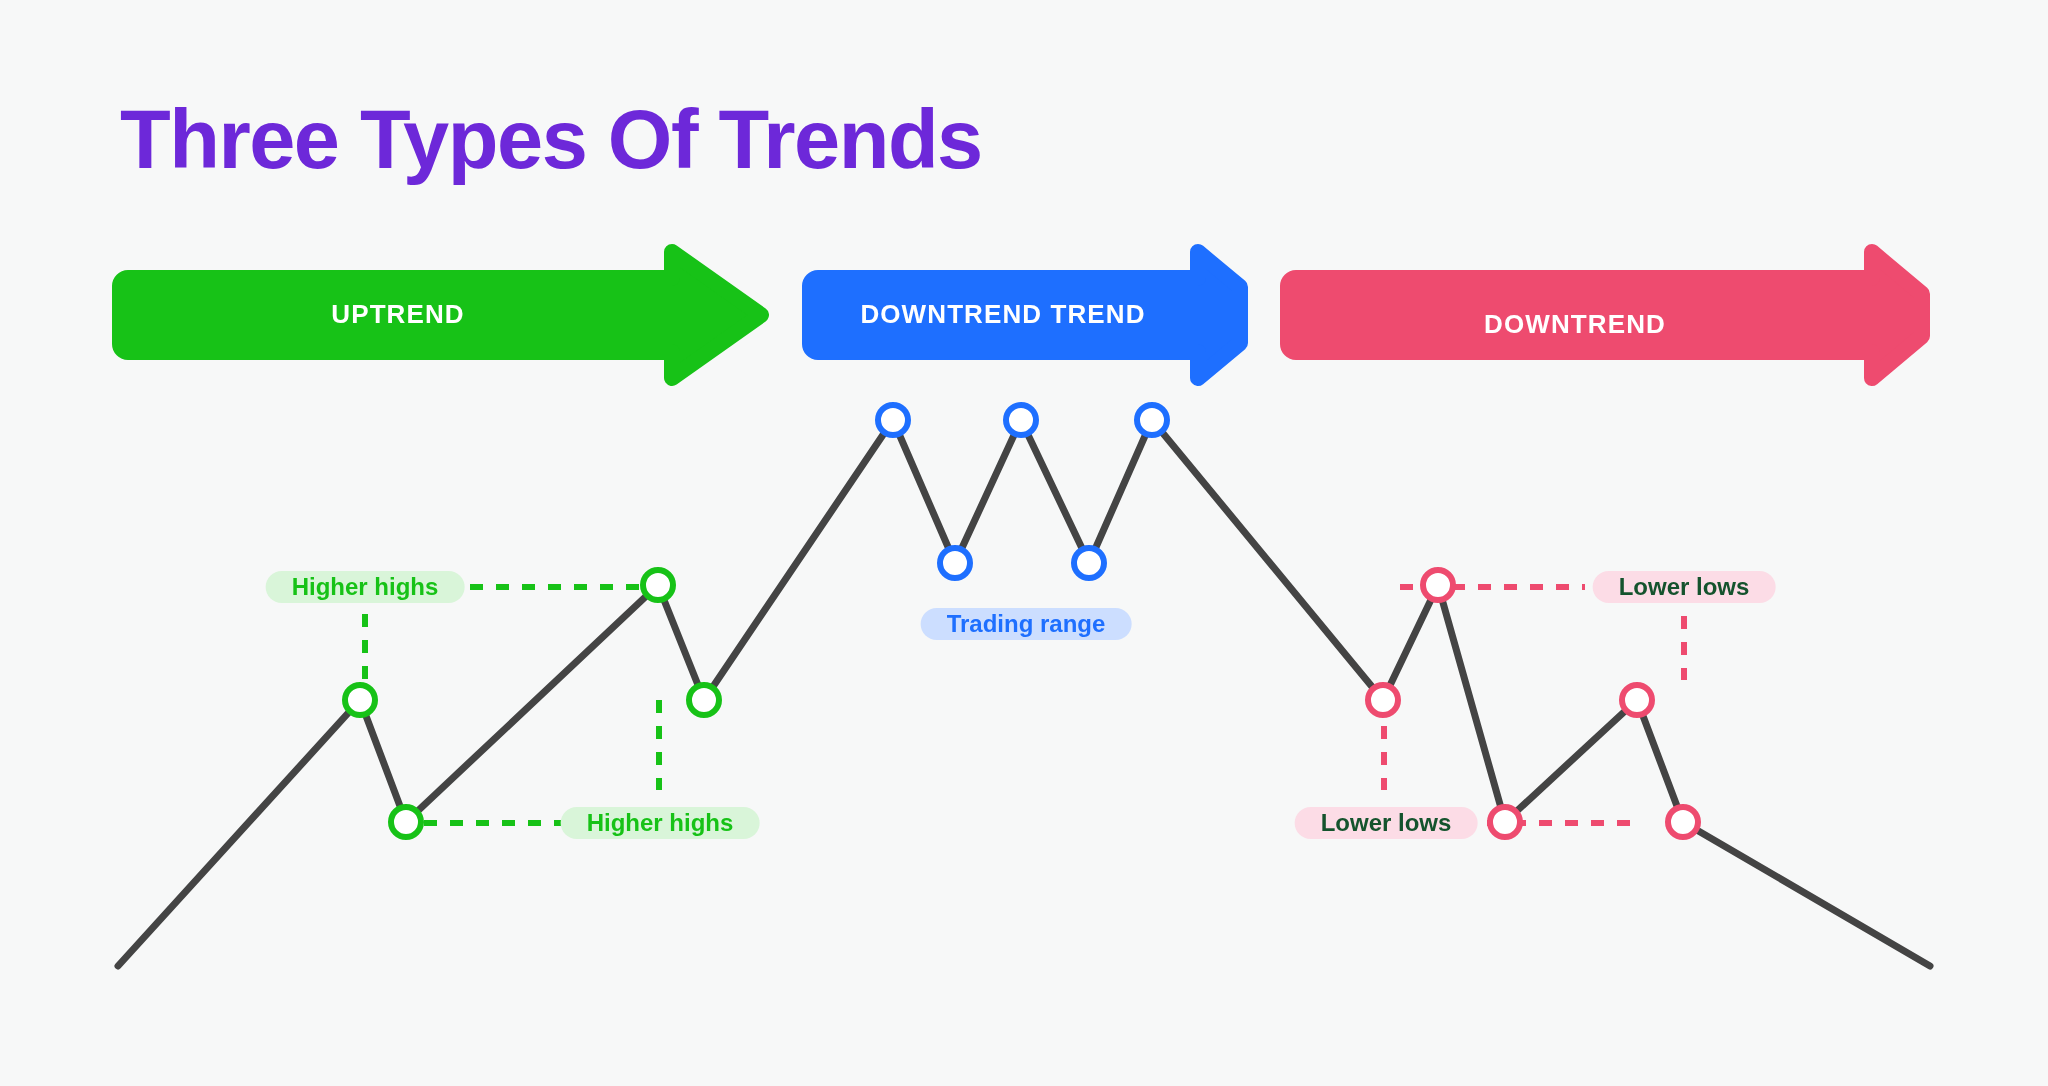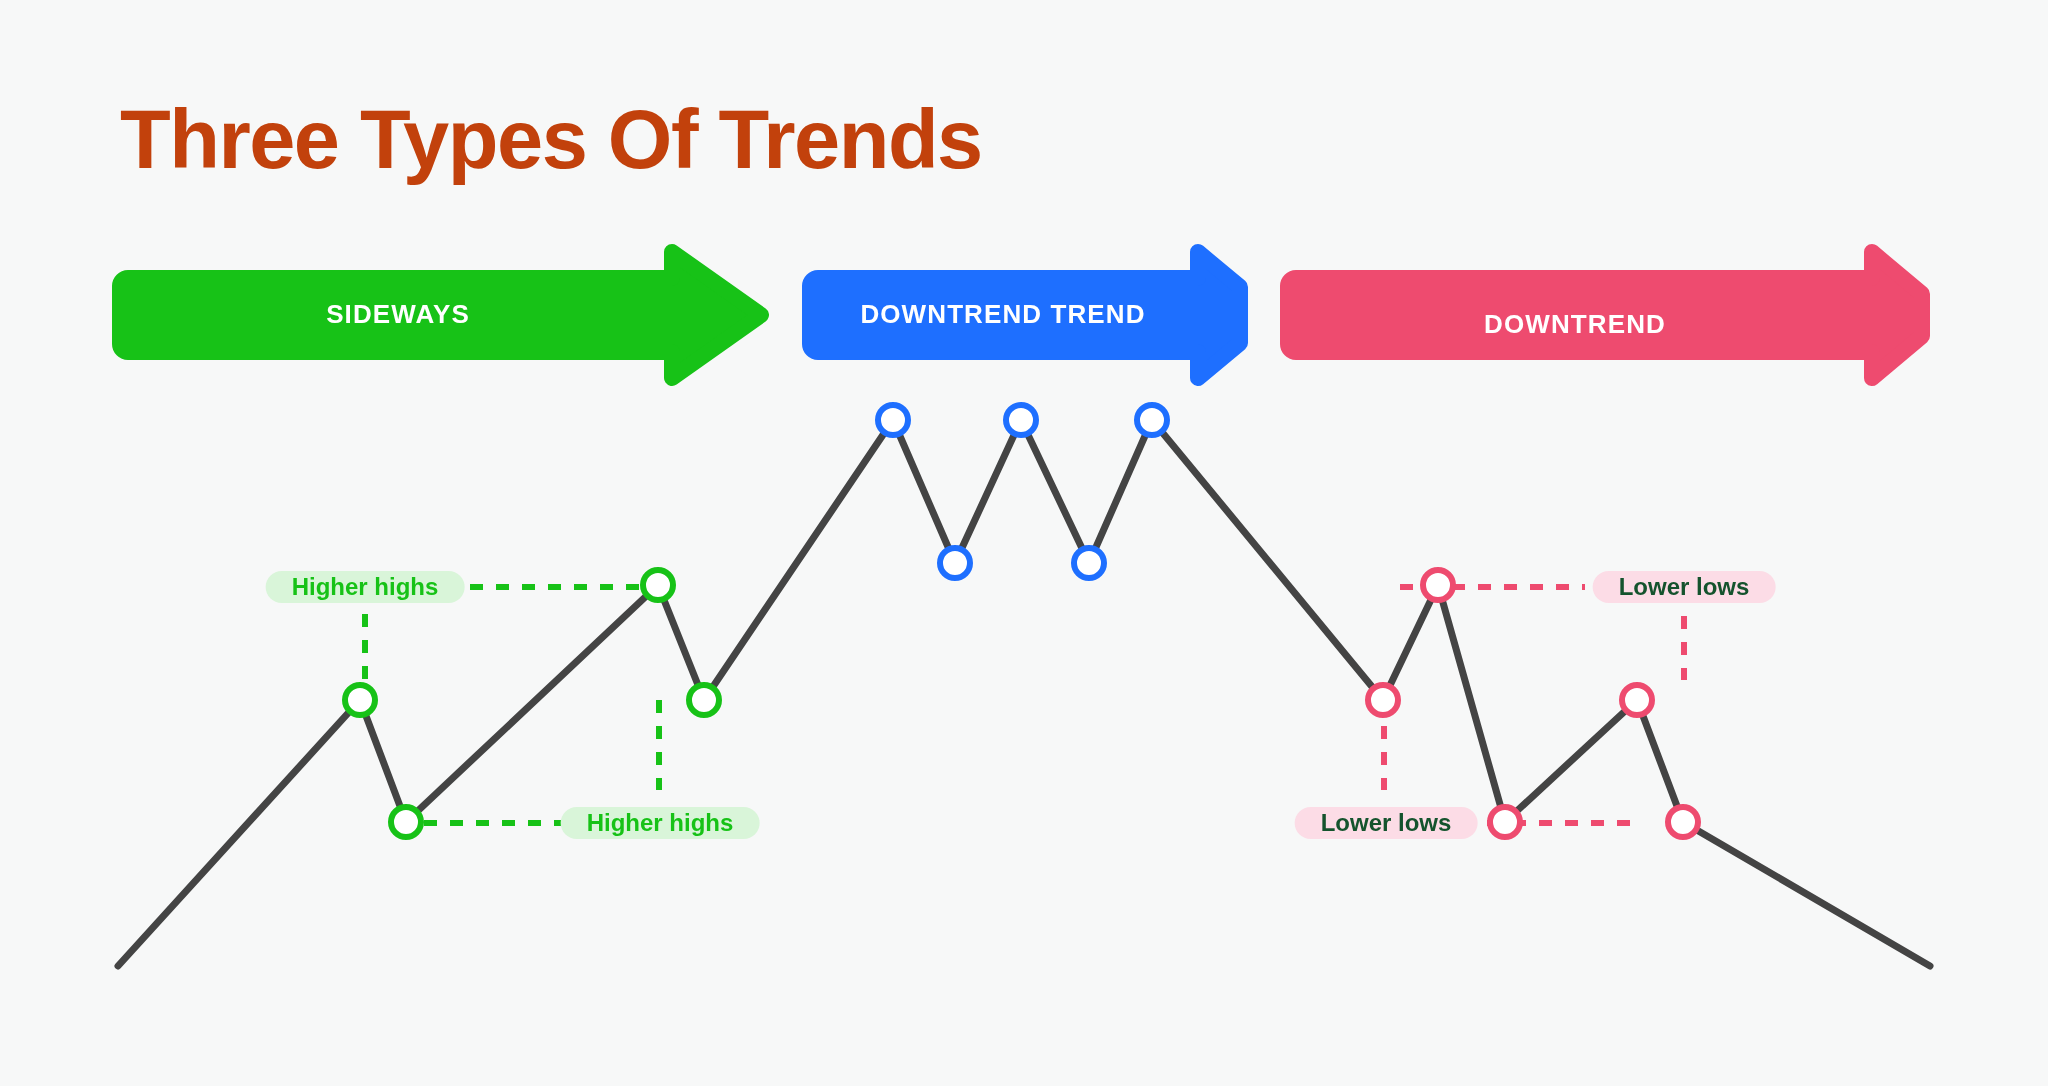--- a/index.html
+++ b/index.html
@@ -15,21 +15,21 @@
     font-family: "Liberation Sans", sans-serif;
     overflow: hidden;
   }
   #page-title {
     position: absolute;
     left: 120px;
     top: 98px;
     font-size: 83px;
     font-weight: 700;
     letter-spacing: -1.5px;
-    color: #c2410c;
+    color: #6d28d9;
     line-height: 1;
     white-space: nowrap;
   }
   .banner-label {
     position: absolute;
     color: #ffffff;
     font-size: 26px;
     font-weight: 700;
     letter-spacing: 1.1px;
     white-space: nowrap;
@@ -108,26 +108,27 @@
     <circle cx="1089" cy="563" r="15" fill="#ffffff" stroke="#1e6fff" stroke-width="6"></circle>
     <circle cx="1152" cy="420" r="15" fill="#ffffff" stroke="#1e6fff" stroke-width="6"></circle>
 
     <circle cx="1383" cy="700" r="15" fill="#ffffff" stroke="#ee4b6f" stroke-width="6"></circle>
     <circle cx="1438" cy="585" r="15" fill="#ffffff" stroke="#ee4b6f" stroke-width="6"></circle>
     <circle cx="1505" cy="822" r="15" fill="#ffffff" stroke="#ee4b6f" stroke-width="6"></circle>
     <circle cx="1637" cy="700" r="15" fill="#ffffff" stroke="#ee4b6f" stroke-width="6"></circle>
     <circle cx="1683" cy="822" r="15" fill="#ffffff" stroke="#ee4b6f" stroke-width="6"></circle>
   </svg>
 
-  <div class="banner-label" style="left:398px; top:314px;">SIDEWAYS</div>
+  <div class="banner-label" style="left:398px; top:314px;">UPTREND</div>
   <div class="banner-label" style="left:1003px; top:314px;">DOWNTREND TREND</div>
   <div class="banner-label" style="left:1575px; top:324px;">DOWNTREND</div>
 
   <div class="pill pill-green" style="left:365px; top:587px;">Higher highs</div>
 
   <div class="pill pill-green" style="left:660px; top:823px;">Higher highs</div>
 
+  <div class="pill pill-blue" style="left:1026px; top:624px;">Trading range</div>
 
   <div class="pill pill-pink" style="left:1684px; top:587px;">Lower lows</div>
 
   <div class="pill pill-pink" style="left:1386px; top:823px;">Lower lows</div>
 
 </div>
 
 </body></html>

